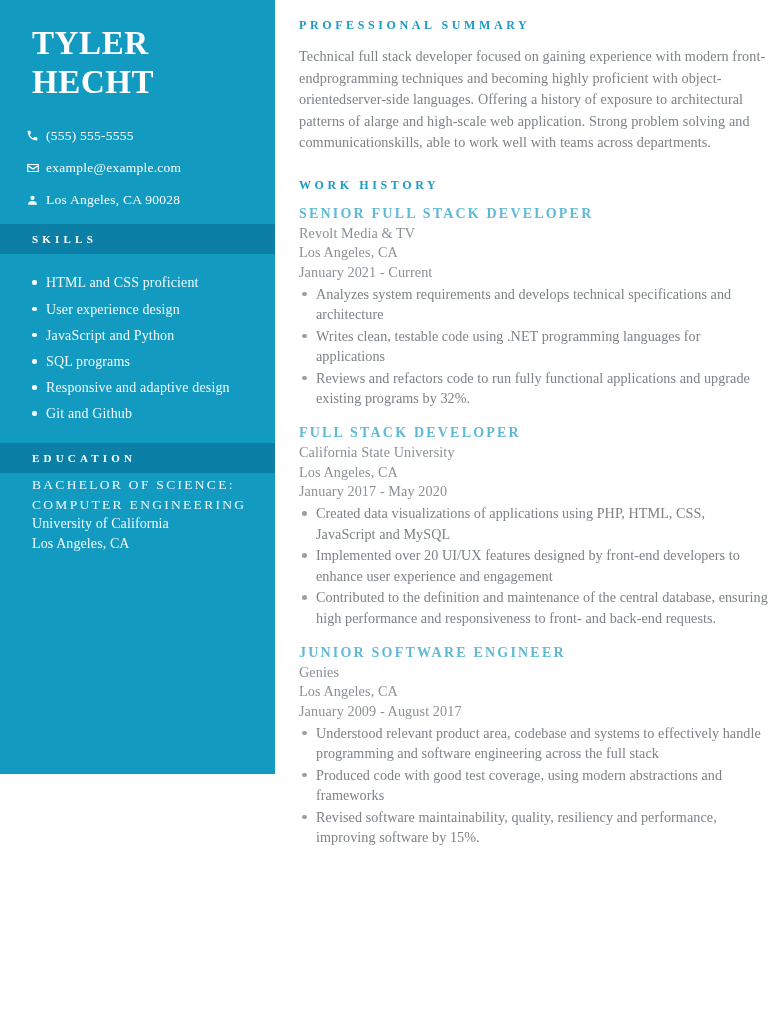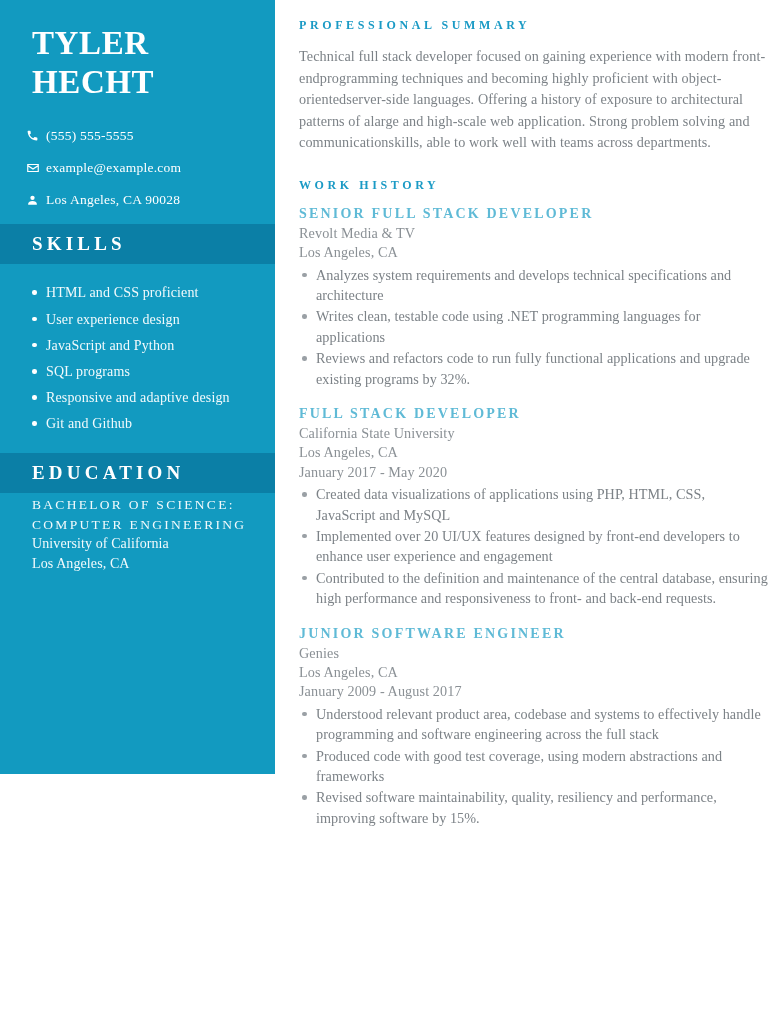--- a/index.html
+++ b/index.html
@@ -77,21 +77,21 @@
   }
 
   
   .side-band {
     background: #0b7fa6;
     padding: 9px 0 9px 32px;
     margin-top: 10px;
   }
 
   .side-band-title {
-    font-size: 19px;
+    font-size: 11px;
     font-weight: bold;
     letter-spacing: 4.2px;
     color: #ffffff;
     font-family: "Liberation Serif", "DejaVu Serif", serif;
   }
 
   .side-body {
     padding: 18px 22px 0 32px;
   }
 
@@ -282,20 +282,21 @@
       <p class="summary-text">Technical full stack developer focused on gaining experience with modern front-endprogramming techniques and becoming highly proficient with object-orientedserver-side languages. Offering a history of exposure to architectural patterns of alarge and high-scale web application. Strong problem solving and communicationskills, able to work well with teams across departments.</p>
     </section>
 
     <section class="section">
       <h2 class="section-title">WORK HISTORY</h2>
 
       <div class="job">
         <div class="job-title">SENIOR FULL STACK DEVELOPER</div>
         <div class="job-meta">Revolt Media &amp; TV</div>
         <div class="job-meta">Los Angeles, CA</div>
+        <div class="job-meta">January 2021 - Current</div>
         <ul class="job-bullets">
           <li>Analyzes system requirements and develops technical specifications and architecture</li>
           <li>Writes clean, testable code using .NET programming languages for applications</li>
           <li>Reviews and refactors code to run fully functional applications and upgrade existing programs by 32%.</li>
         </ul>
       </div>
 
       <div class="job">
         <div class="job-title">FULL STACK DEVELOPER</div>
         <div class="job-meta">California State University</div>

